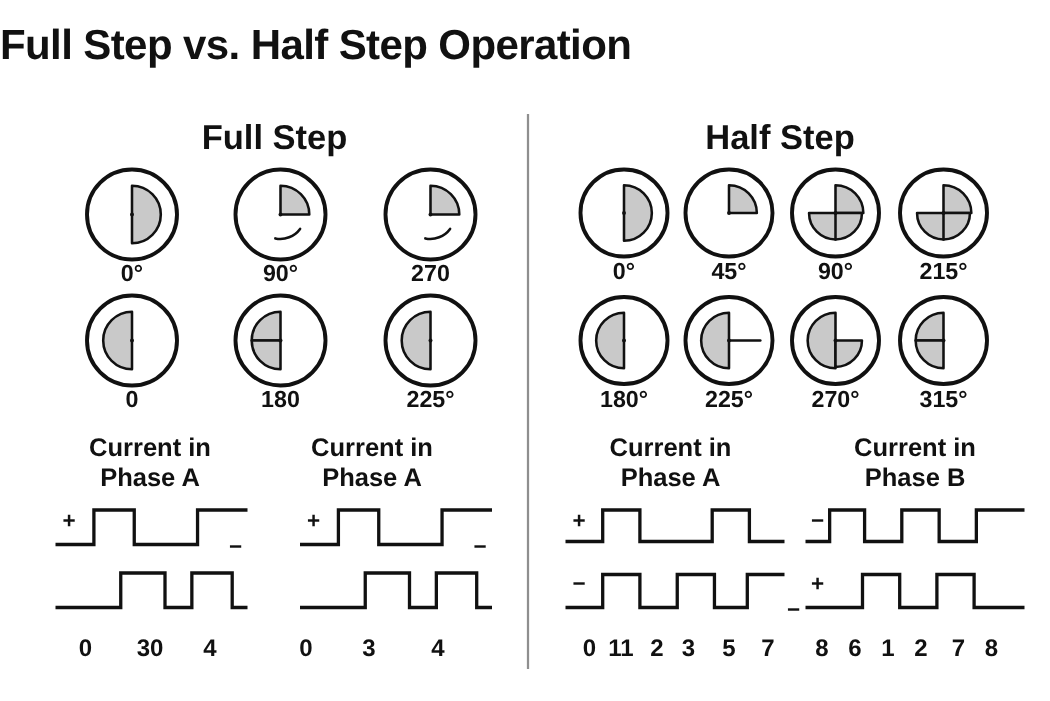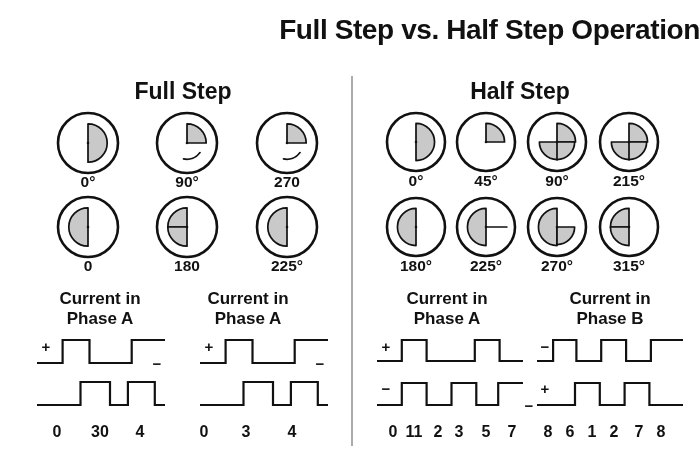--- a/index.html
+++ b/index.html
@@ -1,18 +1,18 @@
 <!DOCTYPE html>
 <html><head>
 <meta charset="utf-8">
 <style>
   html,body{margin:0;padding:0;background:#ffffff;}
   .stage{position:relative;width:700px;height:467px;background:#ffffff;overflow:hidden;
          font-family:"Liberation Sans",sans-serif;}
-  .stage h1{position:absolute;top:16px;left:0;width:700px;margin:0;text-align:right;
+  .stage h1{position:absolute;top:16px;left:0;width:700px;margin:0;text-align:left;
             font-size:28px;font-weight:700;color:#111;letter-spacing:-0.4px;line-height:1;}
   svg{position:absolute;inset:0;}
   svg text{fill:#111;font-family:"Liberation Sans",sans-serif;font-weight:700;}
   .h{font-size:23px;text-anchor:middle;}
   .lbl{font-size:15.5px;text-anchor:middle;}
   .sh{font-size:17px;text-anchor:middle;}
   .sign{font-size:15px;text-anchor:middle;}
   .tick{font-size:16px;text-anchor:middle;}
   .rotor-outline{fill:#fff;stroke:#111;stroke-width:2.6;}
   .rotor-fill{stroke:#111;stroke-width:1.7;stroke-linejoin:round;}

